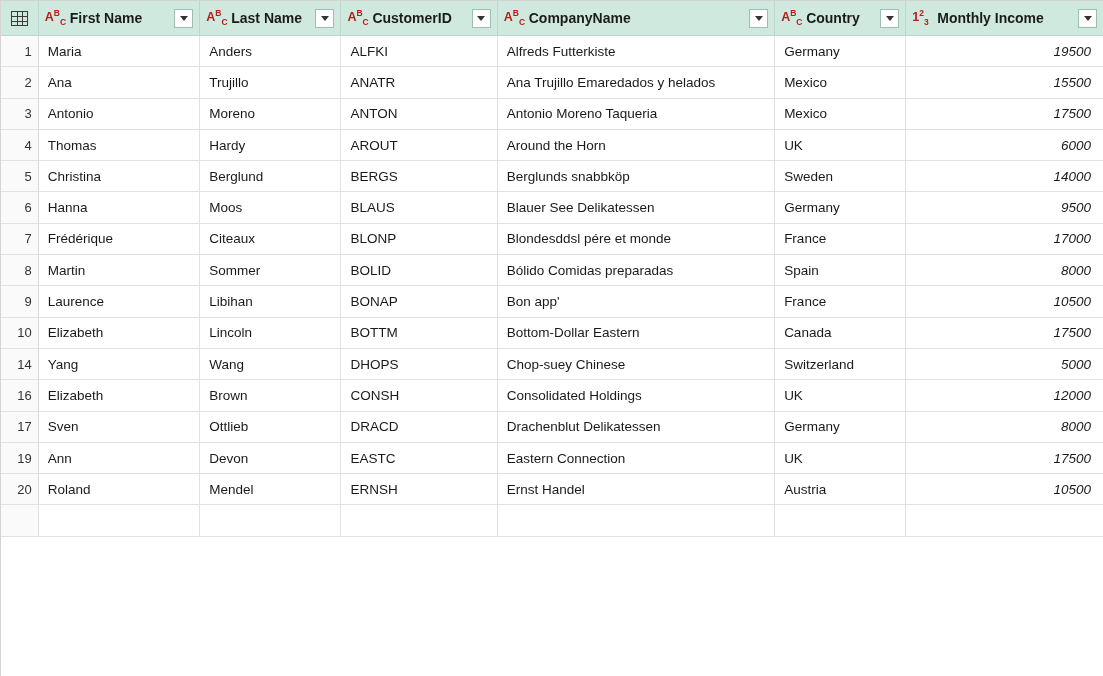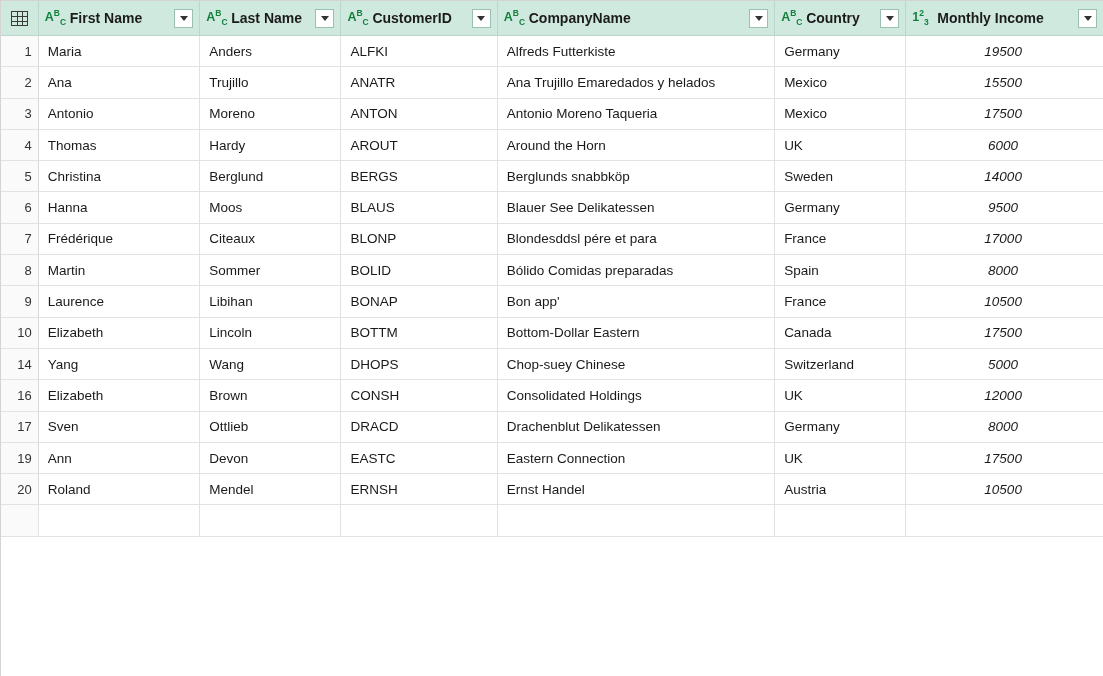--- a/index.html
+++ b/index.html
@@ -89,21 +89,21 @@
   }
   .th-inner {
     display: flex;
     align-items: center;
     height: 34px;
     gap: 5px;
   }
   .type-icon {
     flex: 0 0 auto;
     font-size: 12.5px;
-    color: #15803d;
+    color: #b91c1c;
     letter-spacing: 0;
     line-height: 1;
     white-space: nowrap;
     display: inline-block;
     width: 20px;
   }
   .type-icon sup { font-size: 8.5px; vertical-align: super; }
   .type-icon sub { font-size: 8.5px; vertical-align: sub; }
   .col-label {
     flex: 1 1 auto;
@@ -144,21 +144,21 @@
   td.rownum {
     width: 37px;
     background: #fafafa;
     border-right: 1px solid #d9d9d9;
     color: #333;
     text-align: right;
     padding: 0 6px 0 0;
     font-size: 13px;
   }
   td.num {
-    text-align: center;
+    text-align: right;
     font-style: italic;
     padding-right: 12px;
   }
   tbody tr:last-child td { border-bottom: 1px solid #e2e2e2; }
   .filler-row td {
     height: 18px;
     border-right: 1px solid #e2e2e2;
     border-bottom: none;
     background: #fff;
   }
@@ -294,21 +294,21 @@
           <td>BLAUS</td>
           <td>Blauer See Delikatessen</td>
           <td>Germany</td>
           <td class="num">9500</td>
         </tr>
         <tr>
           <td class="rownum">7</td>
           <td>Frédérique</td>
           <td>Citeaux</td>
           <td>BLONP</td>
-          <td>Blondesddsl pére et para</td>
+          <td>Blondesddsl pére et monde</td>
           <td>France</td>
           <td class="num">17000</td>
         </tr>
         <tr>
           <td class="rownum">8</td>
           <td>Martin</td>
           <td>Sommer</td>
           <td>BOLID</td>
           <td>Bólido Comidas preparadas</td>
           <td>Spain</td>

